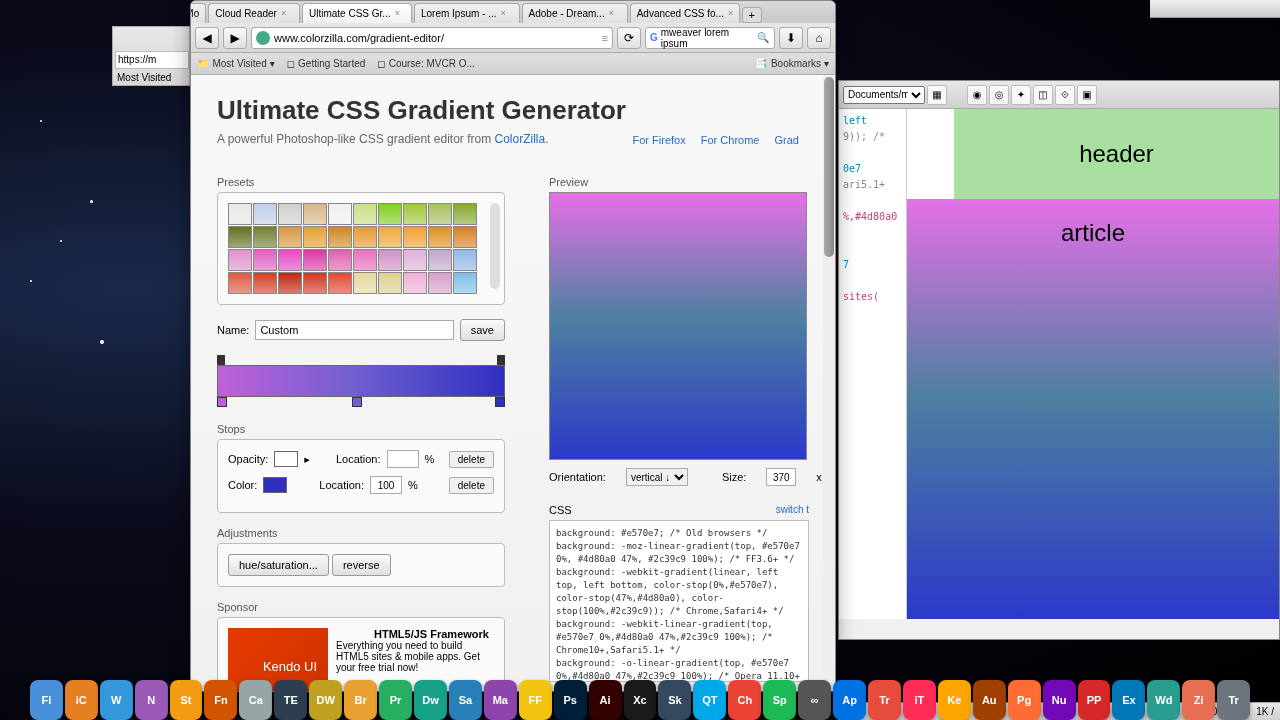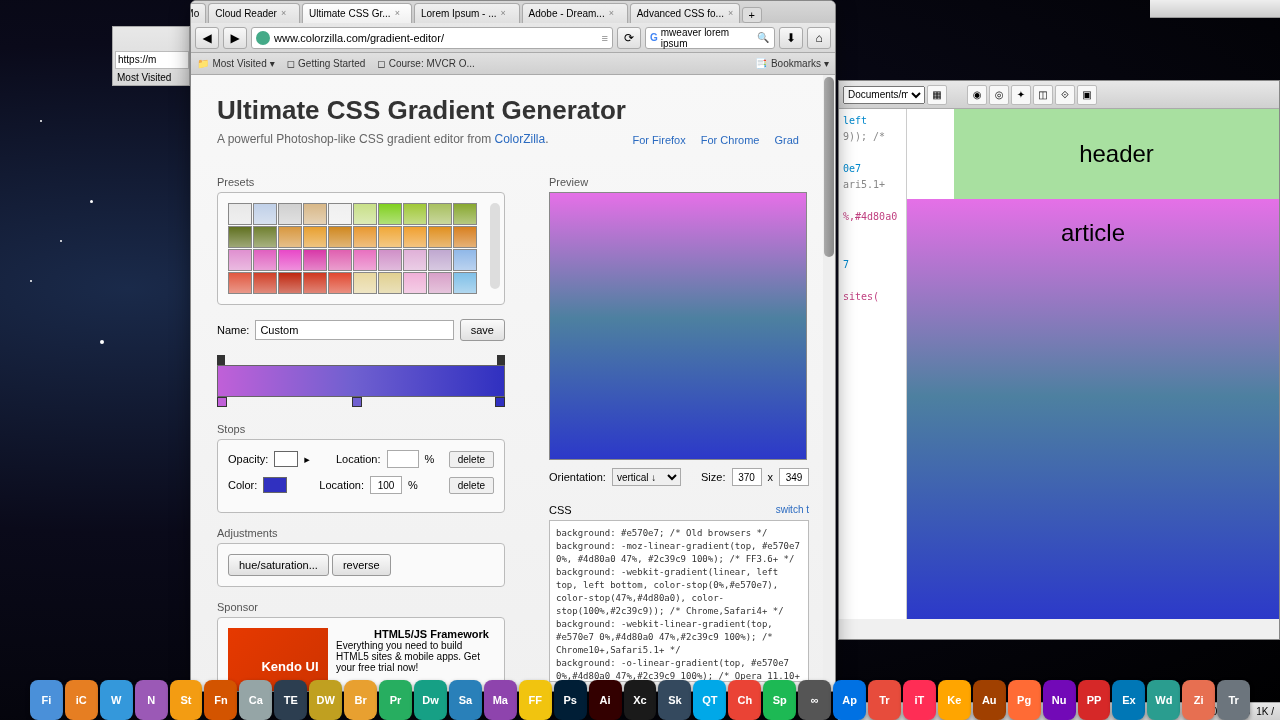--- a/index.html
+++ b/index.html
@@ -79,30 +79,30 @@
 .gstop { position: absolute; width: 8px; height: 10px; background: #333; }
 .gstop.bot { background: #fff; border: 1px solid #333; }
 .gstop.color { width: 10px; height: 10px; }
 
 .stops-row { display: flex; align-items: center; gap: 6px; font-size: 11px; margin-bottom: 8px; }
 .stops-row input { width: 32px; height: 18px; border: 1px solid #aaa; font-size: 10px; text-align: center; }
 .swatch-sm { width: 24px; height: 16px; border: 1px solid #666; }
 .delete-btn { margin-left: auto; font-size: 10px; padding: 2px 8px; border: 1px solid #aaa; background: #f0f0f0; border-radius: 2px; }
 
 .preview-box { width: 258px; height: 268px; background: linear-gradient(#e570e7 0%, #4d80a0 47%, #2c39c9 100%); border: 1px solid #888; }
-.orient-row { display: flex; align-items: center; gap: 6px; font-size: 11px; margin-top: 8px; }
+.orient-row { display: flex; align-items: center; gap: 20px; font-size: 11px; margin-top: 8px; }
 .orient-row select, .orient-row input { height: 18px; font-size: 10px; border: 1px solid #aaa; }
 .orient-row input { width: 30px; text-align: center; }
 
 .css-box { border: 1px solid #bbb; background: #fff; padding: 6px; font-family: Monaco, monospace; font-size: 9px; line-height: 13px; color: #333; height: 162px; overflow: hidden; white-space: pre-wrap; }
 .css-header { display: flex; justify-content: space-between; font-size: 11px; margin-bottom: 4px; }
 .css-header a { color: #2a6ac0; font-size: 10px; }
 
 .sponsor-box { display: flex; gap: 8px; }
-.sponsor-img { width: 100px; height: 76px; background: linear-gradient(135deg, #e63900, #cc3300); display: flex; align-items: center; justify-content: center; color: #fff; font-weight: bold; font-size: 13px; padding-left: 24px; }
+.sponsor-img { width: 100px; height: 76px; background: linear-gradient(135deg, #e63900, #cc3300); display: flex; align-items: center; justify-content: center; color: #fff; font-weight: normal; font-size: 13px; padding-left: 24px; }
 .sponsor-text { font-size: 10px; flex: 1; }
 .sponsor-title { font-weight: bold; font-size: 11px; padding-left: 38px; }
 
 
 .dock { position: absolute; bottom: 0; left: 30px; right: 30px; height: 36px; display: flex; align-items: flex-end; justify-content: center; gap: 2px; z-index: 200; }
 .dock-item { width: 40px; height: 40px; border-radius: 8px; box-shadow: 0 2px 4px rgba(0,0,0,0.4); display: flex; align-items: center; justify-content: center; font-size: 18px; color: #fff; font-weight: bold; }
 
 .code-line { color: #08c; }
 .code-line.c1 { color: #c04080; }
 .code-line.c2 { color: #888; }
@@ -372,21 +372,21 @@
 <div class="dock" id="dock">
     <div class="dock-item" style="background: rgb(74, 144, 217); font-size: 11px;">Fi</div>
     <div class="dock-item" style="background: rgb(230, 126, 34); font-size: 11px;">iC</div>
     <div class="dock-item" style="background: rgb(52, 152, 219); font-size: 11px;">W</div>
     <div class="dock-item" style="background: rgb(155, 89, 182); font-size: 11px;">N</div>
     <div class="dock-item" style="background: rgb(243, 156, 18); font-size: 11px;">St</div>
     <div class="dock-item" style="background: rgb(211, 84, 0); font-size: 11px;">Fn</div>
     <div class="dock-item" style="background: rgb(149, 165, 166); font-size: 11px;">Ca</div>
     <div class="dock-item" style="background: rgb(44, 62, 80); font-size: 11px;">TE</div>
     <div class="dock-item" style="background: rgb(192, 160, 32); font-size: 11px;">DW</div>
-    <div class="dock-item" style="background: rgb(232, 160, 48); font-size: 11px; border-radius: 9px;">Br</div>
+    <div class="dock-item" style="background: rgb(232, 160, 48); font-size: 11px;">Br</div>
     <div class="dock-item" style="background: rgb(39, 174, 96); font-size: 11px;">Pr</div>
     <div class="dock-item" style="background: rgb(22, 160, 133); font-size: 11px;">Dw</div>
     <div class="dock-item" style="background: rgb(41, 128, 185); font-size: 11px;">Sa</div>
     <div class="dock-item" style="background: rgb(142, 68, 173); font-size: 11px;">Ma</div>
     <div class="dock-item" style="background: rgb(241, 196, 15); font-size: 11px;">FF</div>
     <div class="dock-item" style="background: rgb(0, 30, 54); font-size: 11px;">Ps</div>
     <div class="dock-item" style="background: rgb(51, 0, 0); font-size: 11px;">Ai</div>
     <div class="dock-item" style="background: rgb(26, 26, 26); font-size: 11px;">Xc</div>
     <div class="dock-item" style="background: rgb(52, 73, 94); font-size: 11px;">Sk</div>
     <div class="dock-item" style="background: rgb(0, 168, 232); font-size: 11px;">QT</div>

